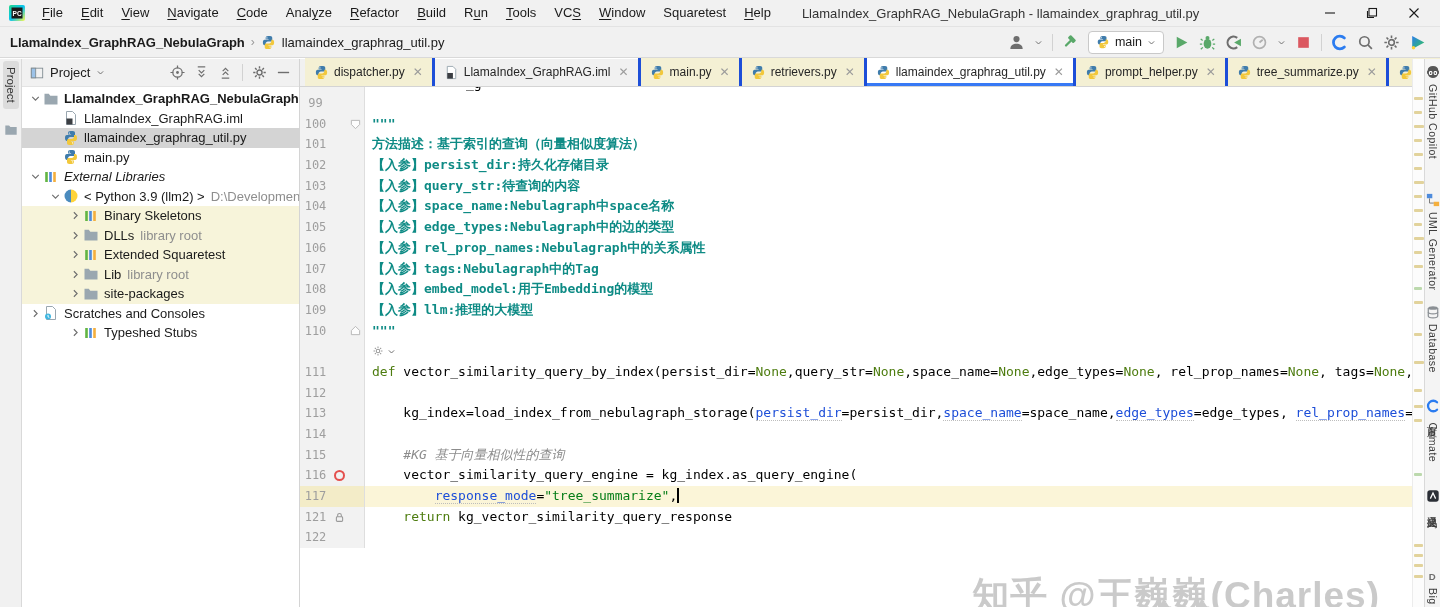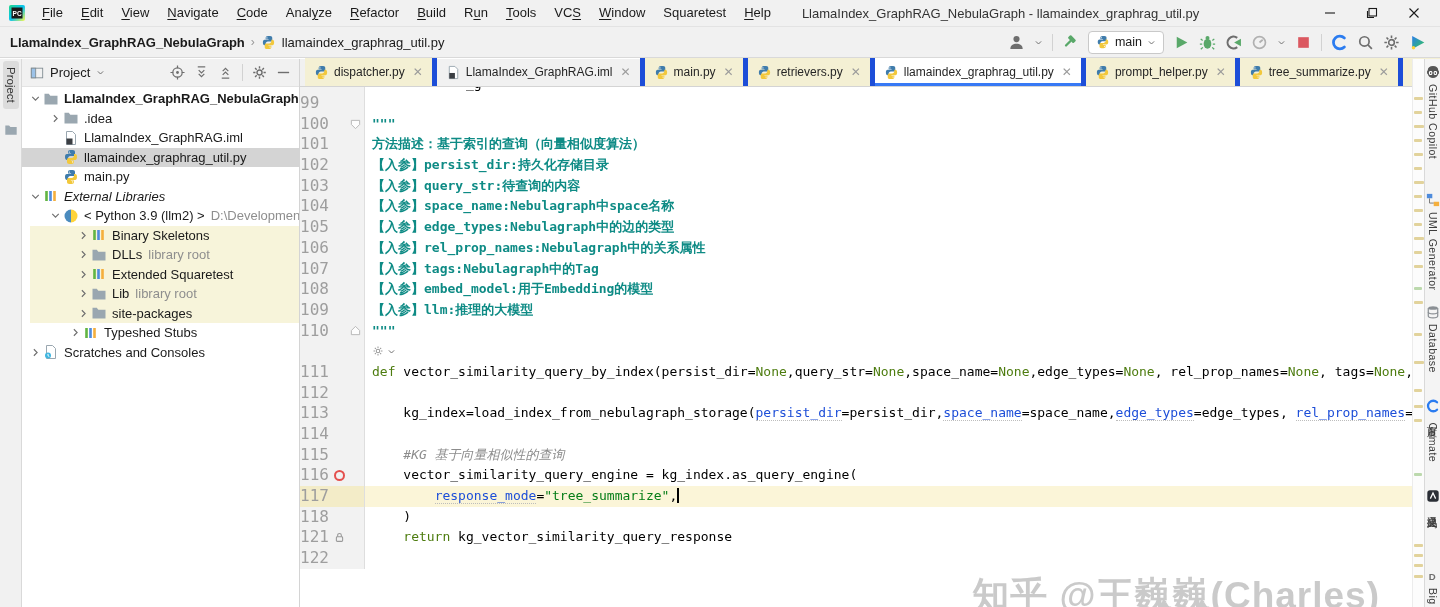--- a/index.html
+++ b/index.html
@@ -38,36 +38,36 @@
   #project-panel{width:278px;border-right:1px solid #d4d4d4;display:flex;flex-direction:column;background:#fff;}
   #project-header{height:28px;background:#f1f1f1;border-bottom:1px solid #e3e3e3;display:flex;align-items:center;padding:0 8px;gap:6px;font-size:13px;color:#1a1a1a;}
   #project-header .hdr-icons{margin-left:auto;display:flex;align-items:center;gap:9px;}
   #project-header .icon{width:15px;height:15px;cursor:pointer;}
   #tree{flex:1;overflow:hidden;padding-top:2px;}
   .tree-row{height:19.5px;display:flex;align-items:center;font-size:13px;color:#1a1a1a;white-space:nowrap;cursor:pointer;}
   .tree-row .chev{width:15px;display:inline-flex;justify-content:center;flex:none;}
   .tree-row .icon{width:16px;height:16px;margin-right:5px;}
   .tree-row .meta{color:#8e8e8e;margin-left:6px;}
   .tree-row.selected{background:#d4d4d4;}
-  .tree-row.hl{background:#f7f4da;margin-left:8px;}
+  .tree-row.hl{background:#f7f4da;}
   .tree-row.bold{font-weight:700;}
 
   
   #editor-col{flex:1;display:flex;flex-direction:column;min-width:0;position:relative;background:#fff;}
   #tabbar{height:28px;background:#f1f1f1;border-bottom:1px solid #d4d4d4;display:flex;align-items:flex-end;padding-left:5px;}
-  .tab{height:28px;display:flex;align-items:center;gap:5px;padding:0 9px;font-size:12px;color:#262626;border-right:5px solid #1d4ed8;cursor:pointer;white-space:nowrap;}
+  .tab{height:28px;display:flex;align-items:center;gap:5px;padding:0 9px;font-size:12px;color:#262626;border-right:3px solid #1d4ed8;cursor:pointer;white-space:nowrap;}
   .tab .icon{width:15px;height:15px;}
   .tab .close{font-size:12px;color:#9b9b9b;margin-left:3px;cursor:pointer;}
   .tab.yellow{background:#f4f0d4;}
   .tab.active{background:#fff;box-shadow:inset 0 -3px 0 #3779f5;}
 
   #code-area{flex:1;overflow:hidden;position:relative;}
   .crow{display:flex;height:20.7px;line-height:20.7px;font-family:"DejaVu Sans Mono","Liberation Mono",monospace;font-size:13px;}
   .crow .gut{width:65px;flex:none;background:#f2f2f2;border-right:1px solid #dedede;display:flex;align-items:center;}
-  .crow .num{width:31px;text-align:left;color:#9e9e9e;font-size:16px;flex:none;}
+  .crow .num{width:31px;text-align:center;color:#9e9e9e;font-size:12px;flex:none;}
   .crow .slot{width:16px;display:flex;justify-content:center;align-items:center;flex:none;}
   .crow .src{flex:1;white-space:pre;padding-left:7px;overflow:hidden;color:#000;}
   .crow.cur .gut{background:#f3ecc8;}
   .crow.cur .src{background:#fbf5d8;}
   .tk-k{color:#4d7c0f;}
   .tk-s{color:#067d17;}
   .tk-d{color:#0e8b85;font-weight:700;}
   .tk-c{color:#8c8c8c;font-style:italic;}
   .tk-n{color:#1d4ed8;border-bottom:1px dotted #bdbdbd;}
   .tk-p{color:#000;}
@@ -332,33 +332,20 @@
             </svg>
           </span>
           <span class="icon" style="width: 16px; height: 16px;">
             <svg viewBox="0 0 16 16">
               <path d="M1.5 2.8h4.3l1.5 1.9h7.2v8.8h-13z" fill="#9aa7b0"></path>
             </svg>
           </span>
           <span>LlamaIndex_GraphRAG_NebulaGraph [Llam</span>
         </div>
         <div class="tree-row" style="padding-left: 26px;">
-          <span class="chev">
-            <svg viewBox="0 0 16 16" width="13" height="13">
-              <path d="M6 4l4 4-4 4" stroke="#6e6e6e" stroke-width="1.4" fill="none"></path>
-            </svg>
-          </span>
-          <span class="icon" style="width: 16px; height: 16px;">
-            <svg viewBox="0 0 16 16">
-              <path d="M1.5 2.8h4.3l1.5 1.9h7.2v8.8h-13z" fill="#9aa7b0"></path>
-            </svg>
-          </span>
-          <span>.idea</span>
-        </div>
-        <div class="tree-row" style="padding-left: 26px;">
           <span class="chev"></span>
           <span class="icon" style="width: 16px; height: 16px;">
             <svg viewBox="0 0 16 16">
               <path d="M3.5 1.5h6l3 3v10h-9z" fill="#fff" stroke="#9aa7b0"></path>
               <rect x="3.5" y="8.5" width="6" height="6" fill="#3b3e43"></rect>
             </svg>
           </span>
           <span>LlamaIndex_GraphRAG.iml</span>
         </div>
         <div class="tree-row selected" style="padding-left: 26px;">
@@ -479,49 +466,49 @@
               <path d="M6 4l4 4-4 4" stroke="#6e6e6e" stroke-width="1.4" fill="none"></path>
             </svg>
           </span>
           <span class="icon" style="width: 16px; height: 16px;">
             <svg viewBox="0 0 16 16">
               <path d="M1.5 2.8h4.3l1.5 1.9h7.2v8.8h-13z" fill="#9aa7b0"></path>
             </svg>
           </span>
           <span>site-packages</span>
         </div>
+        <div class="tree-row" style="padding-left: 6px;">
+          <span class="chev">
+            <svg viewBox="0 0 16 16" width="13" height="13">
+              <path d="M6 4l4 4-4 4" stroke="#6e6e6e" stroke-width="1.4" fill="none"></path>
+            </svg>
+          </span>
+          <span class="icon" style="width: 16px; height: 16px;">
+            <svg viewBox="0 0 16 16">
+              <path d="M3.5 1.5h6l3 3v10h-9z" fill="#fff" stroke="#9aa7b0"></path>
+              <circle cx="5" cy="11.5" r="3" fill="#40b6e0"></circle>
+              <path d="M5 9.9v1.8l1.3.8" stroke="#fff" stroke-width="1" fill="none"></path>
+            </svg>
+          </span>
+          <span>Scratches and Consoles</span>
+        </div>
         <div class="tree-row" style="padding-left: 46px;">
           <span class="chev">
             <svg viewBox="0 0 16 16" width="13" height="13">
               <path d="M6 4l4 4-4 4" stroke="#6e6e6e" stroke-width="1.4" fill="none"></path>
             </svg>
           </span>
           <span class="icon" style="width: 16px; height: 16px;">
             <svg viewBox="0 0 16 16">
               <rect x="2.2" y="3" width="2.6" height="10" fill="#62b543"></rect>
               <rect x="6.2" y="3" width="2.6" height="10" fill="#4e8bdc"></rect>
               <rect x="10.2" y="3" width="2.6" height="10" fill="#f4af3d"></rect>
             </svg>
           </span>
           <span>Typeshed Stubs</span>
-        </div>
-        <div class="tree-row" style="padding-left: 6px;">
-          <span class="chev">
-            <svg viewBox="0 0 16 16" width="13" height="13">
-              <path d="M6 4l4 4-4 4" stroke="#6e6e6e" stroke-width="1.4" fill="none"></path>
-            </svg>
-          </span>
-          <span class="icon" style="width: 16px; height: 16px;">
-            <svg viewBox="0 0 16 16">
-              <path d="M3.5 1.5h6l3 3v10h-9z" fill="#fff" stroke="#9aa7b0"></path>
-              <circle cx="5" cy="11.5" r="3" fill="#40b6e0"></circle>
-              <path d="M5 9.9v1.8l1.3.8" stroke="#fff" stroke-width="1" fill="none"></path>
-            </svg>
-          </span>
-          <span>Scratches and Consoles</span>
         </div>
       </div>
   </div>
 
   <div id="editor-col">
     <div id="tabbar">
       <div id="tabs" style="display:flex">
           <div class="tab yellow">
             <span class="icon" style="width: 15px; height: 15px;">
               <svg viewBox="0 0 16 16">
@@ -800,28 +787,20 @@
           </div>
           <div class="src"><span class="tk-p">    vector_similarity_query_engine = kg_index.as_query_engine(</span></div>
         </div>
         <div class="crow cur">
           <div class="gut">
             <span class="num">117</span>
             <span class="slot"></span>
             <span class="slot"></span>
           </div>
           <div class="src"><span class="tk-p">        </span><span class="tk-n">response_mode</span><span class="tk-p">=</span><span class="tk-s">"tree_summarize"</span><span class="tk-p">,</span><span class="caret"></span></div>
-        </div>
-        <div class="crow">
-          <div class="gut">
-            <span class="num">118</span>
-            <span class="slot"></span>
-            <span class="slot"></span>
-          </div>
-          <div class="src"><span class="tk-p">    )</span></div>
         </div>
         <div class="crow">
           <div class="gut">
             <span class="num">121</span>
             <span class="slot">
               <span class="icon" style="width: 11px; height: 11px;">
                 <svg viewBox="0 0 12 12">
                   <rect x="2.6" y="5.2" width="6.8" height="5" rx="1" fill="none" stroke="#9a9a9a" stroke-width="1.2"></rect>
                   <path d="M4 5.2V3.6a2 2 0 0 1 4 0v1.6" fill="none" stroke="#9a9a9a" stroke-width="1.2"></path>
                 </svg>

